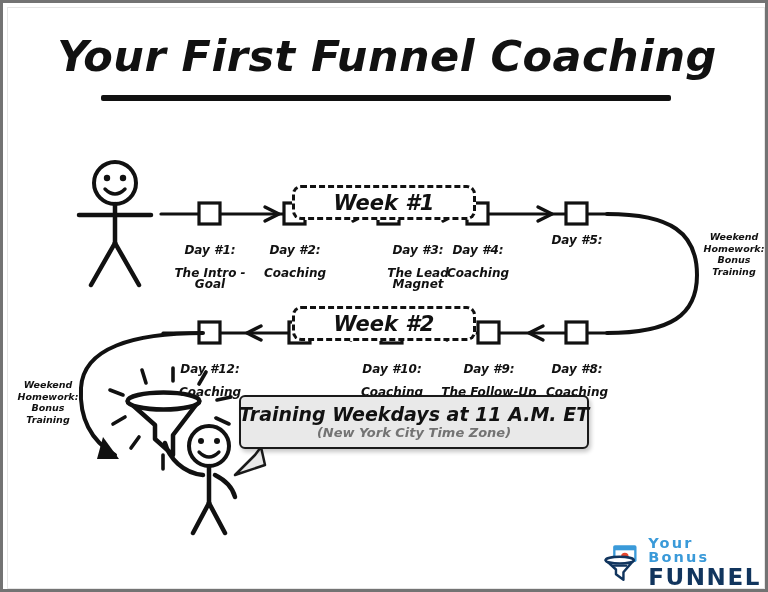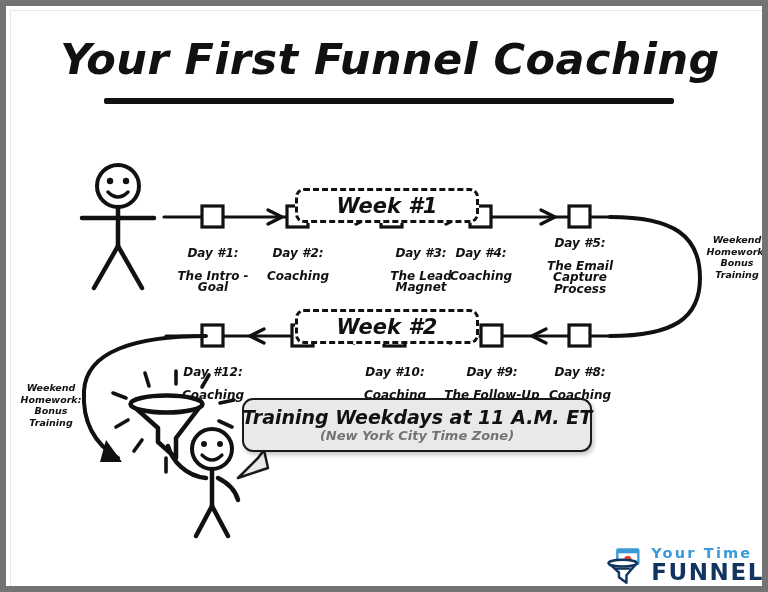--- a/index.html
+++ b/index.html
@@ -11,21 +11,21 @@
     width: 768px;
     height: 592px;
     font-family: "DejaVu Sans", sans-serif;
   }
   #canvas {
     position: relative;
     width: 768px;
     height: 592px;
     background: #ffffff;
     box-sizing: border-box;
-    border: 6px solid #737373;
+    border: 3px solid #737373;
     overflow: hidden;
   }
   
   #frame-inner {
     position: absolute;
     left: 4px; top: 4px;
     width: 758px; height: 582px;
     border: 1px solid #e6e6e6;
     box-sizing: border-box;
     pointer-events: none;
@@ -113,21 +113,21 @@
 
   
   #bubble {
     position: absolute;
     left: 236px;
     top: 392px;
     width: 350px;
     height: 54px;
     background: #e9e9e9;
     border: 2.5px solid #1a1a1a;
-    border-radius: 11px;
+    border-radius: 6px;
     box-shadow: 2px 3px 4px rgba(0,0,0,0.22);
     box-sizing: border-box;
     display: flex;
     flex-direction: column;
     align-items: center;
     justify-content: center;
     text-align: center;
   }
   #bubble-line1 {
     font-family: "DejaVu Sans", sans-serif;
@@ -300,22 +300,20 @@
   <div class="day-label" style="left:333px; top:230px; width:106px;margin-left:29px;">
     <div>Day #3:</div>
     <div>The Lead Magnet</div>
   </div>
   <div class="day-label" style="left:434px; top:230px; width:82px;">
     <div>Day #4:</div>
     <div>Coaching</div>
   </div>
   <div class="day-label" style="left:512px; top:220px; width:124px;">
     <div>Day #5:</div>
-    <div>The Email Capture
-Process</div>
   </div>
 
   <div class="day-label" style="left:165px; top:349px; width:84px;">
     <div>Day #12:</div>
     <div>Coaching</div>
   </div>
   <div class="day-label" style="left:347px; top:349px; width:84px;">
     <div>Day #10:</div>
     <div>Coaching</div>
   </div>
@@ -347,18 +345,18 @@
       <rect x="13" y="4" width="25" height="18" rx="2" fill="#3a9ad9"></rect>
       <rect x="15.5" y="9.5" width="20" height="10.5" fill="#ffffff"></rect>
       <circle cx="25.5" cy="16" r="4" fill="#e8472f"></circle>
       <rect x="21" y="17" width="9" height="3" fill="#e8472f"></rect>
 
       <path d="M5,20 L35,20 L24,33 L24,41 L16,35 L16,30 Z" fill="#ffffff" stroke="#11355e" stroke-width="2.6" stroke-linejoin="round"></path>
       <ellipse cx="20" cy="20" rx="15" ry="3.6" fill="#ffffff" stroke="#11355e" stroke-width="2.6"></ellipse>
       <line x1="12" y1="26" x2="28" y2="26" stroke="#11355e" stroke-width="2.2"></line>
     </svg>
     <div id="logo-text">
-      <span id="logo-line1">Your Time</span>
+      <span id="logo-line1">Your Bonus</span>
       <span id="logo-line2">FUNNEL</span>
     </div>
   </div>
 
 </div>
 
 </body></html>

